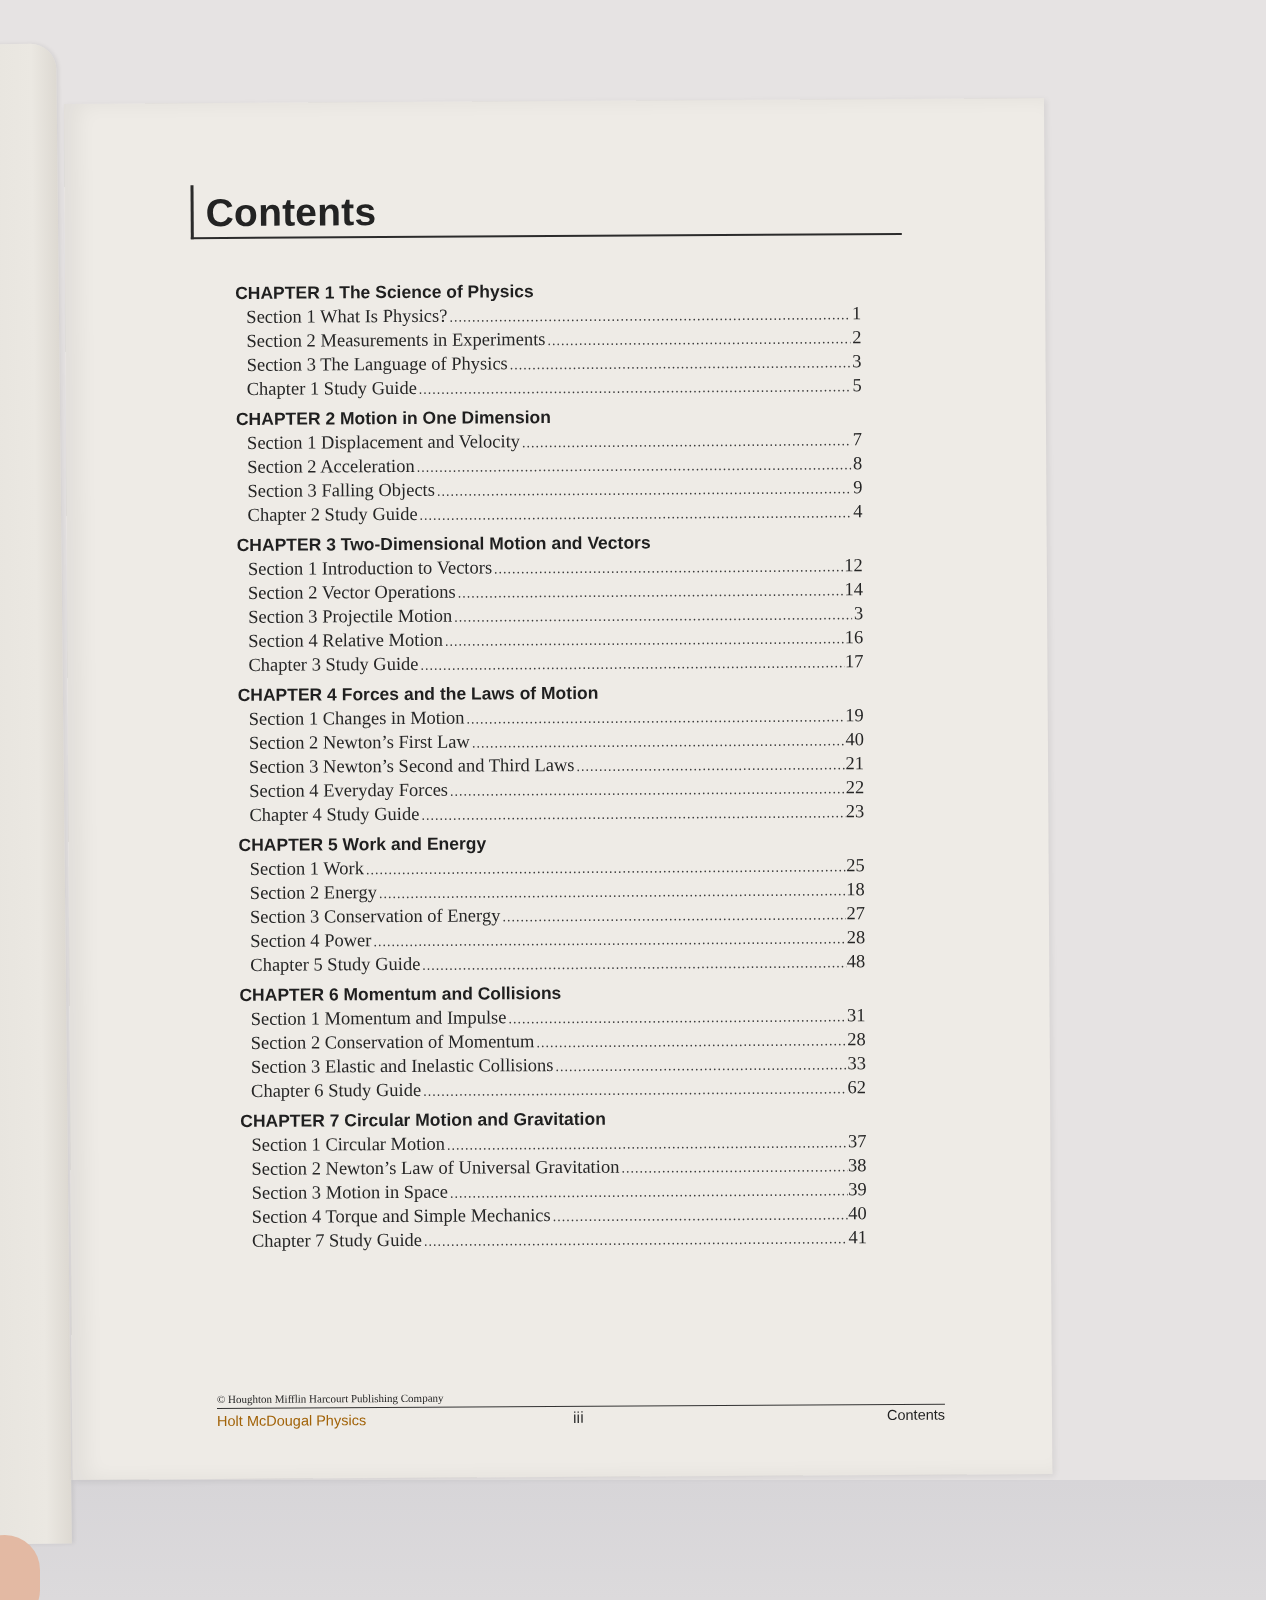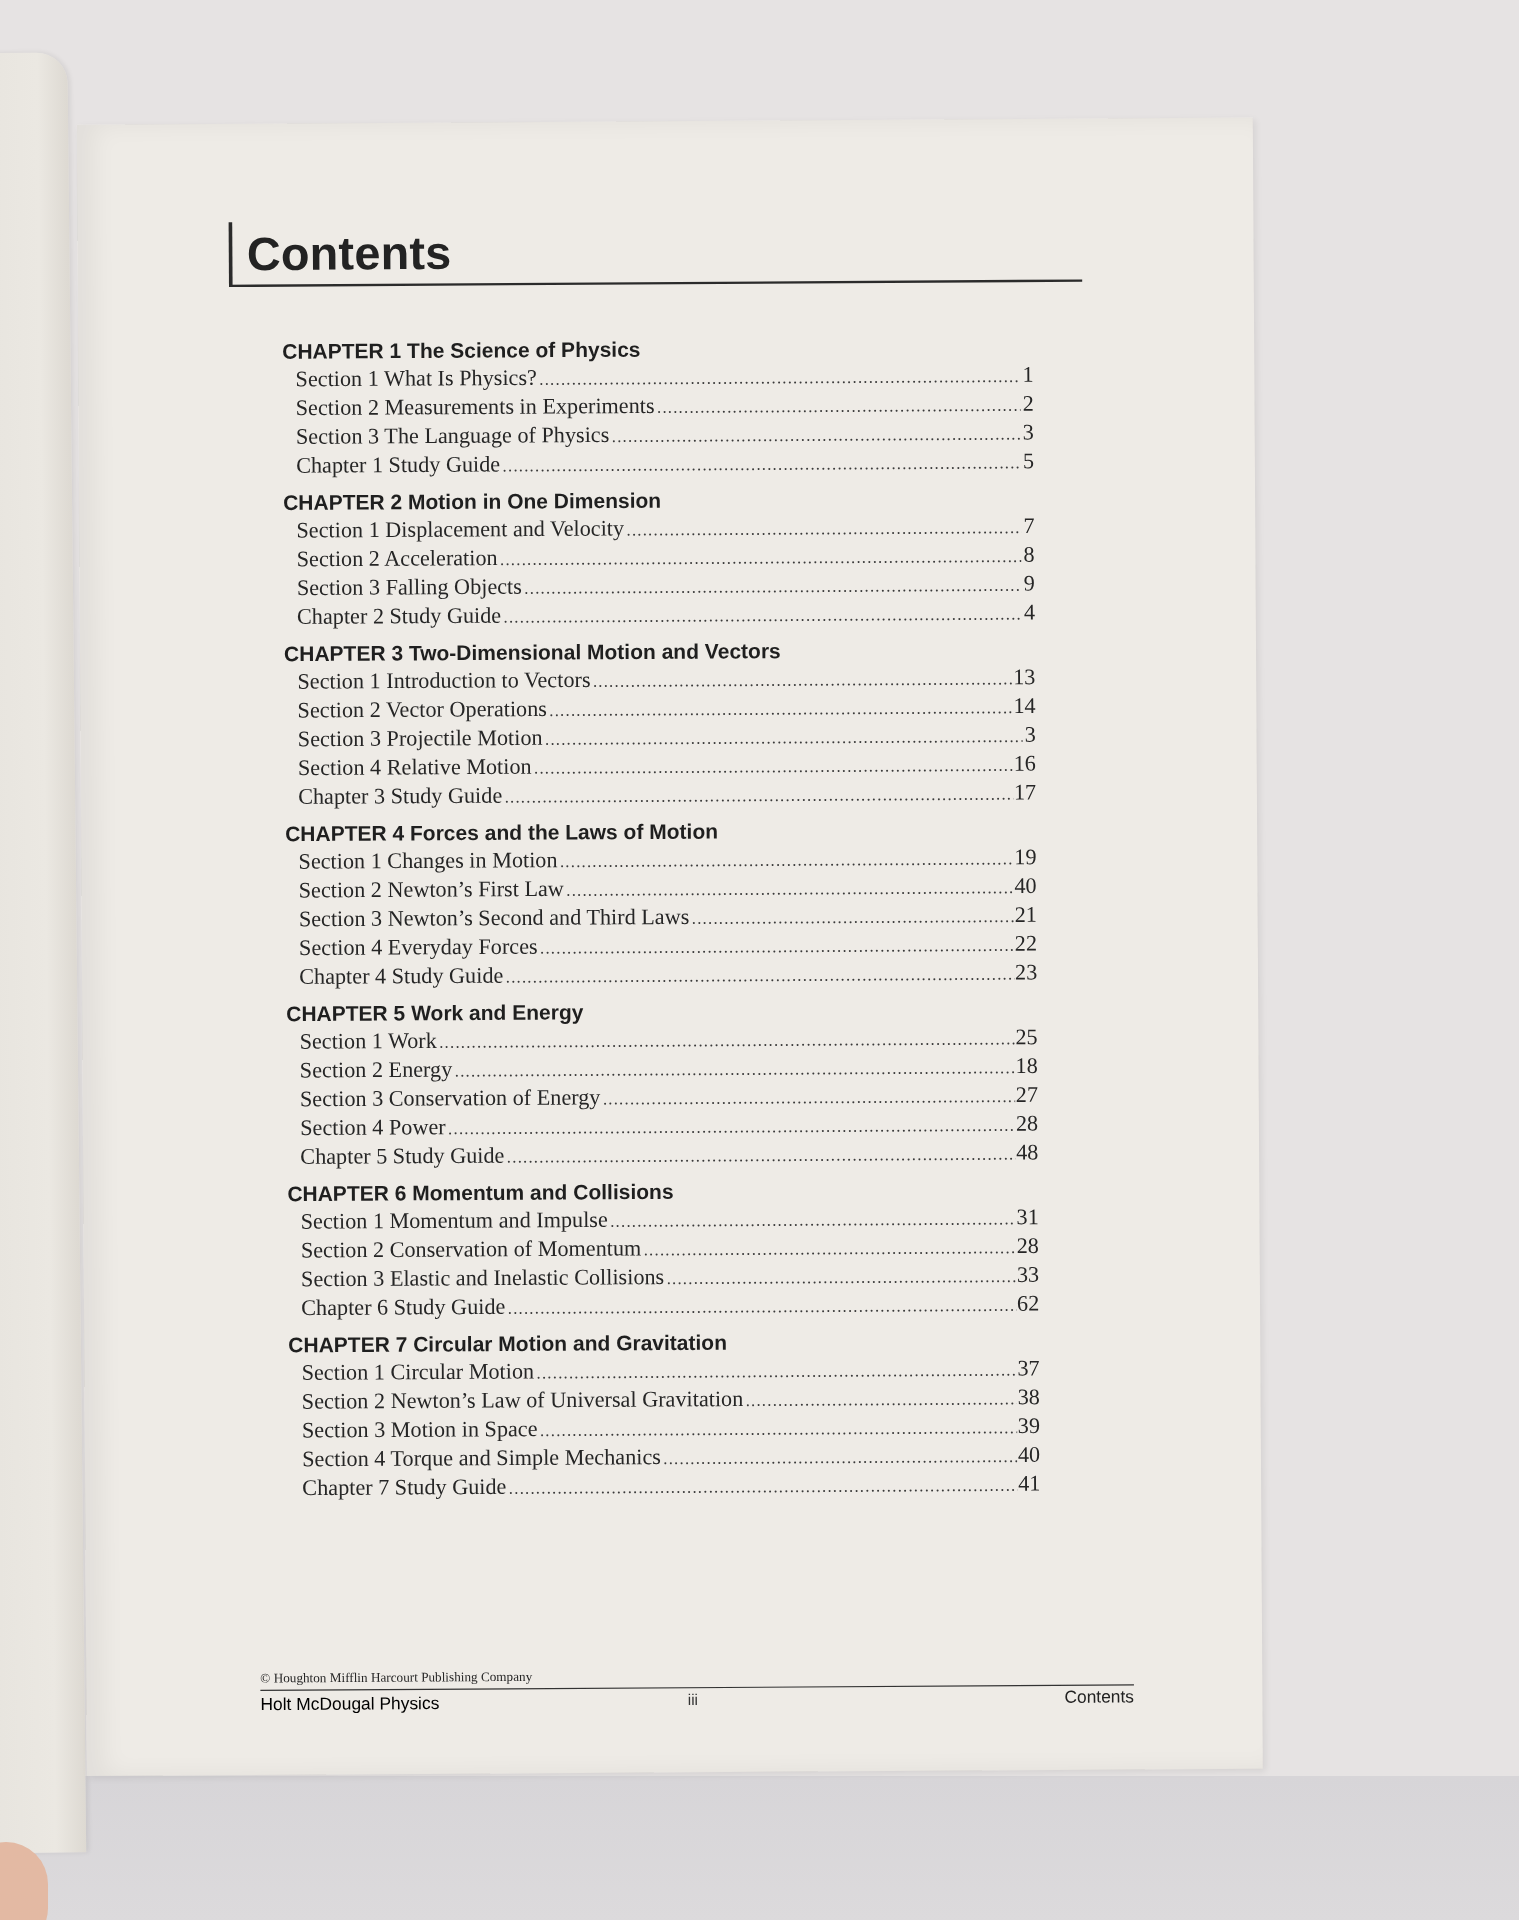--- a/index.html
+++ b/index.html
@@ -140,28 +140,28 @@
       width: 728px;
       height: 0;
       border-top: 1.5px solid #333;
     }
     .book-title {
       position: absolute;
       left: 0;
       top: 20px;
       font-family: "Liberation Sans", sans-serif;
       font-size: 14.5px;
-      color: #000000;
+      color: #a16207;
     }
     .page-number {
       position: absolute;
       left: 356px;
       top: 18px;
       font-family: "Liberation Sans", sans-serif;
-      font-size: 13px;
+      font-size: 16px;
       color: #333;
     }
     .section-name {
       position: absolute;
       right: 0;
       top: 18px;
       font-family: "Liberation Sans", sans-serif;
       font-size: 14.5px;
       color: #222;
     }
@@ -229,21 +229,21 @@
     <span class="entry-page">4</span>
   </div>
         </div>
   </div>
       <div class="chapter">
     <div class="chapter-title">CHAPTER 3 Two-Dimensional Motion and Vectors</div>
     <div class="entries">
           <div class="entry">
     <span class="entry-label">Section 1 Introduction to Vectors</span>
     <span class="leader"></span>
-    <span class="entry-page">13</span>
+    <span class="entry-page">12</span>
   </div>
           <div class="entry">
     <span class="entry-label">Section 2 Vector Operations</span>
     <span class="leader"></span>
     <span class="entry-page">14</span>
   </div>
           <div class="entry">
     <span class="entry-label">Section 3 Projectile Motion</span>
     <span class="leader"></span>
     <span class="entry-page">3</span>

